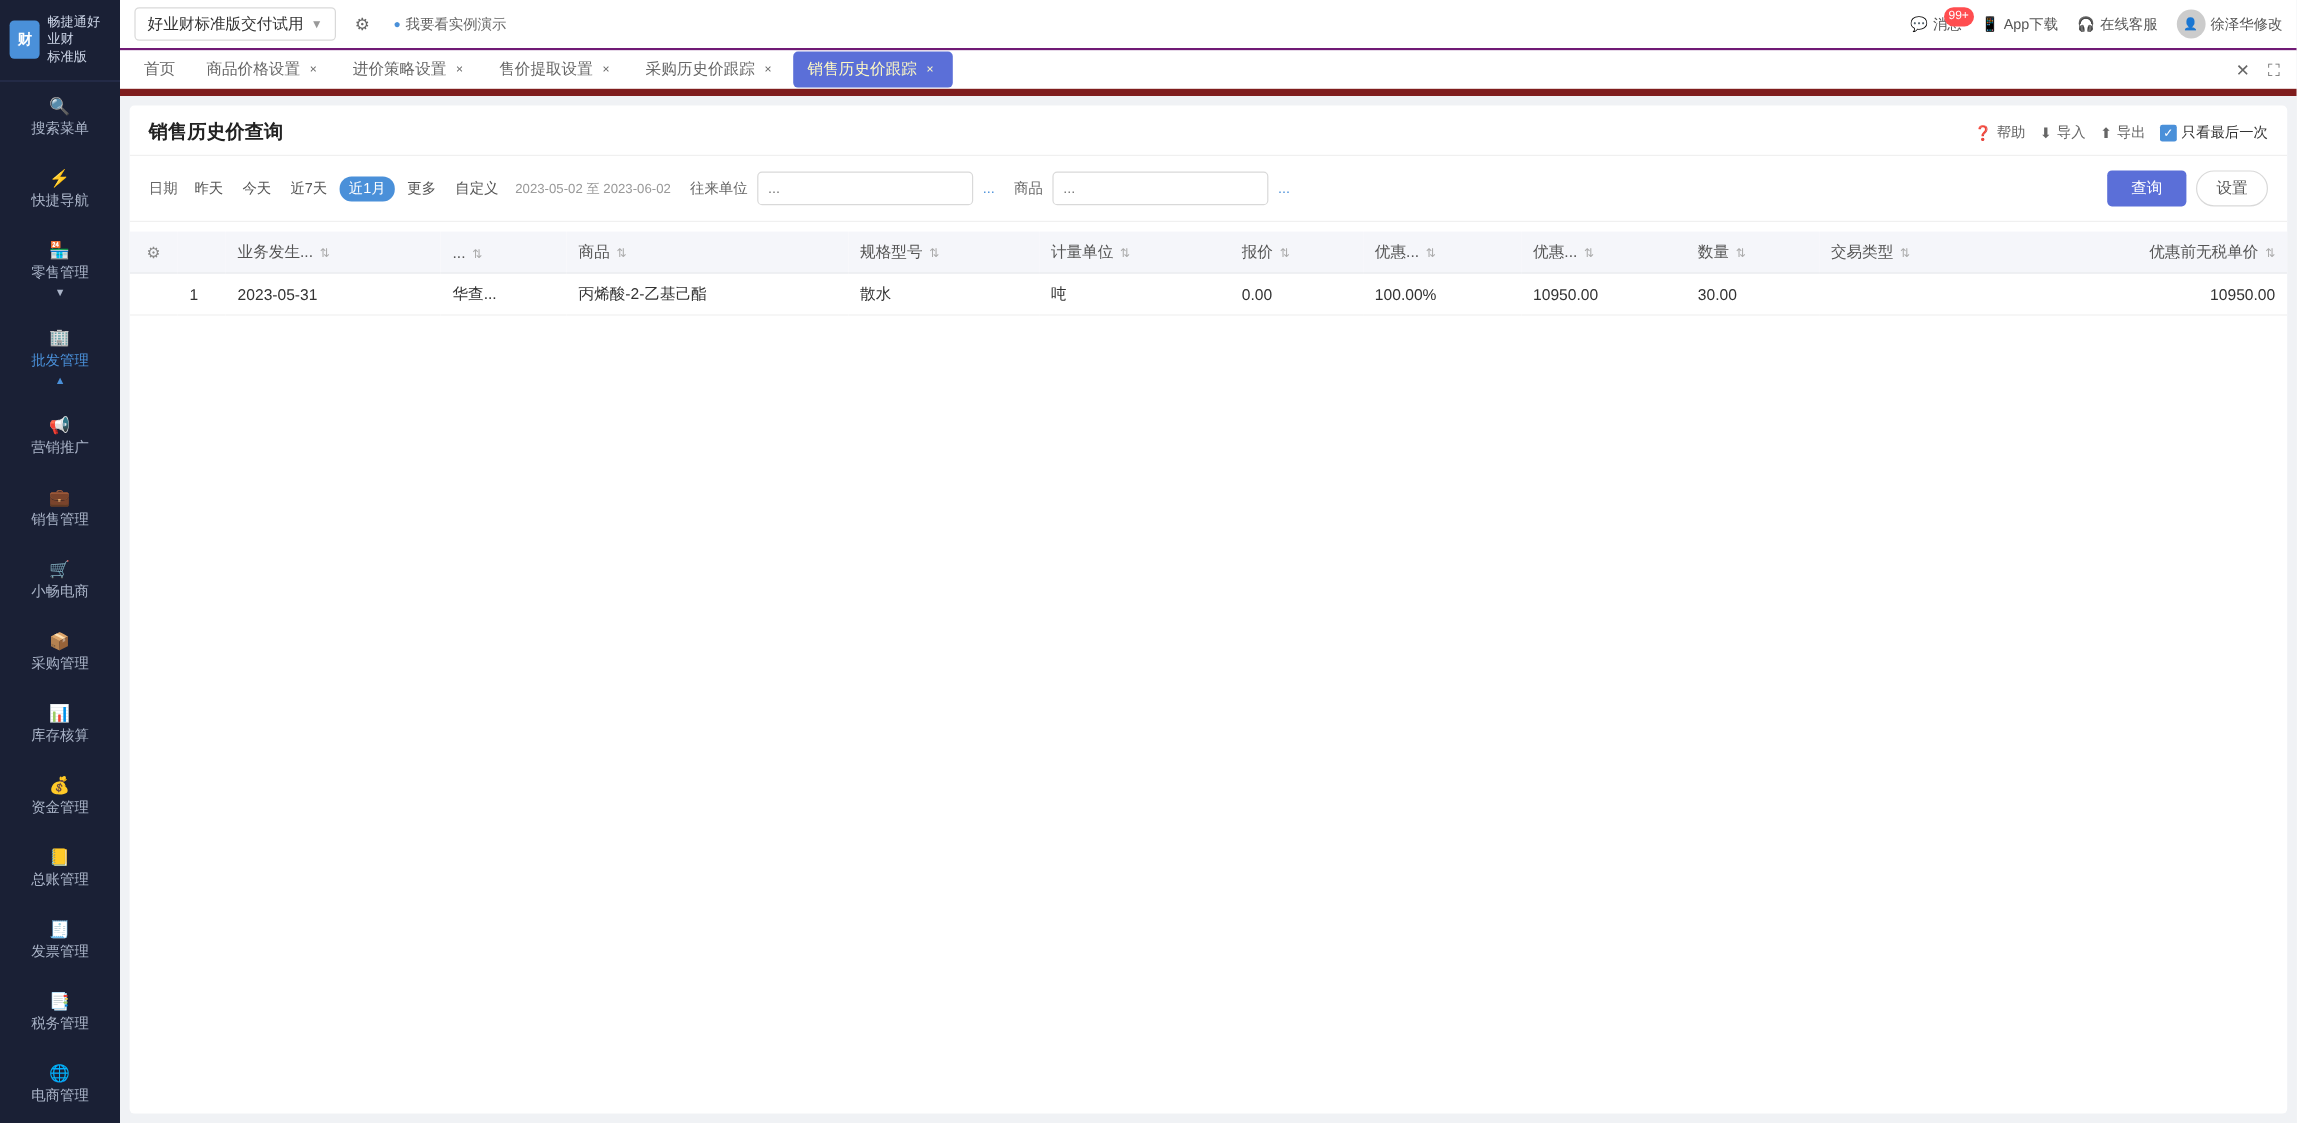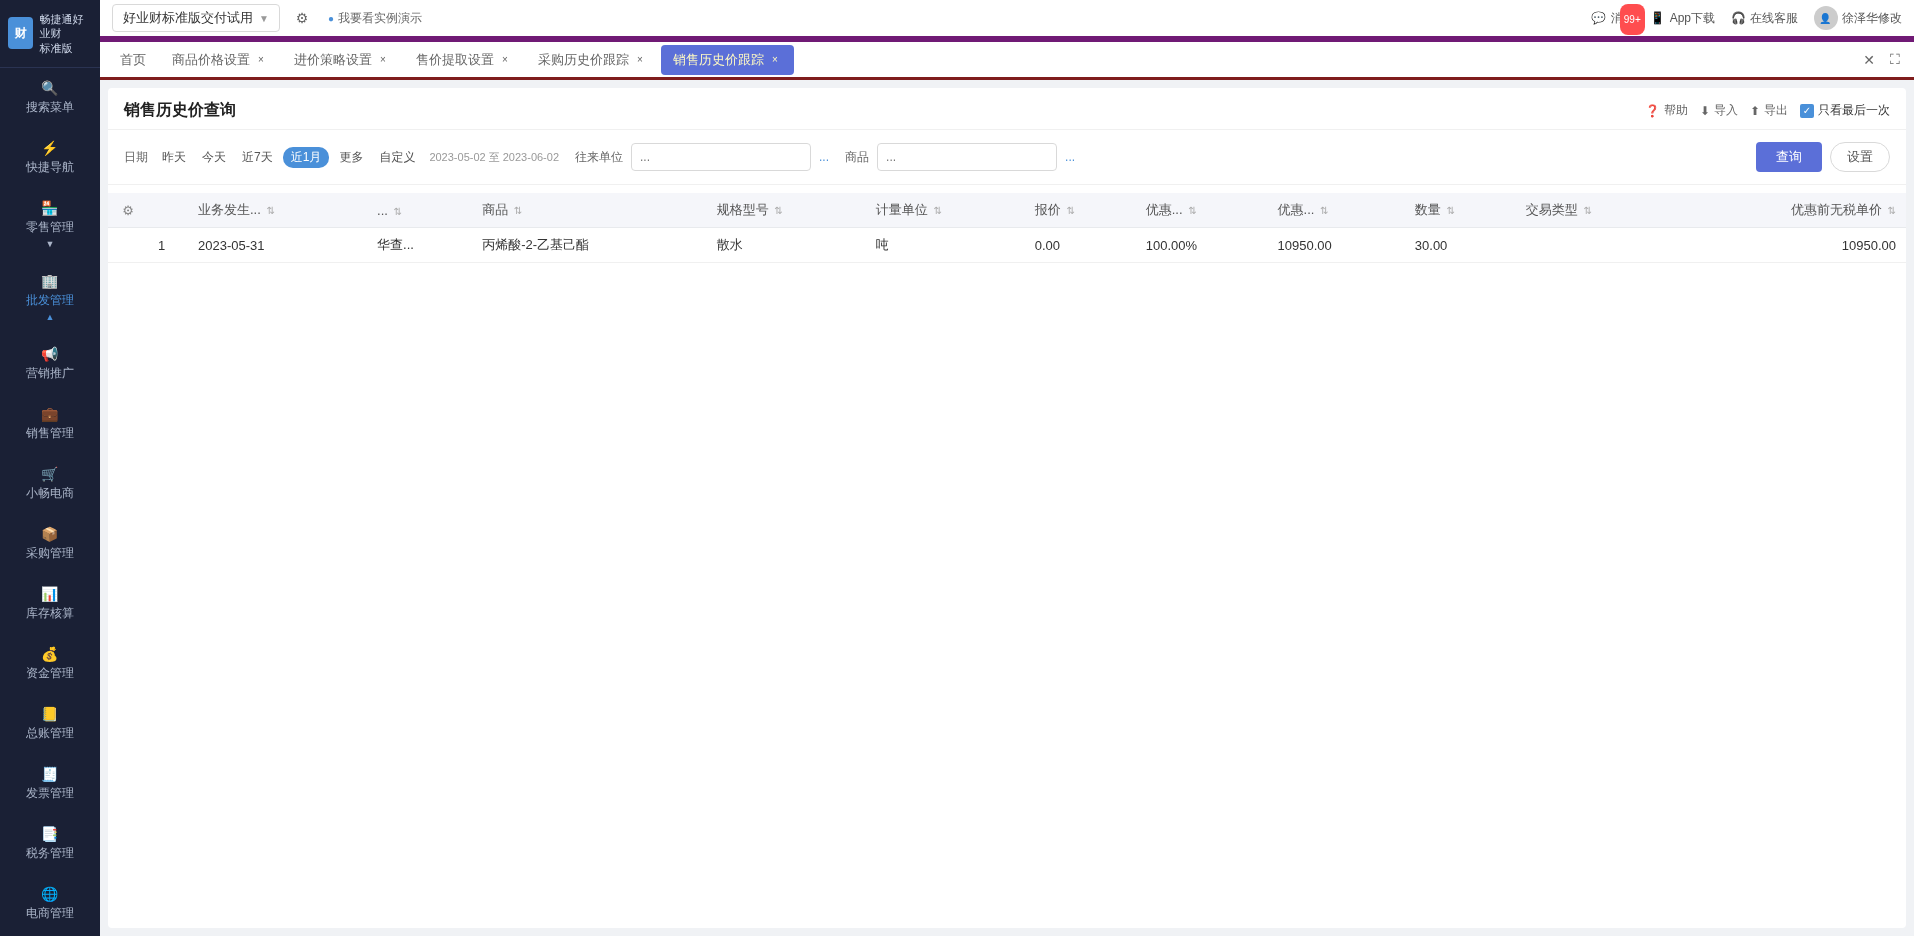--- a/index.html
+++ b/index.html
@@ -52,21 +52,21 @@
       background: #f0f2f5;
     }
 
     
     .topbar {
       height: 42px;
       background: #fff;
       display: flex;
       align-items: center;
       padding: 16px 12px;
-      border-bottom: 6px solid #701a75;
+      border-bottom: 2px solid #701a75;
       gap: 8px;
     }
     .topbar-edition {
       display: flex; align-items: center; gap: 6px;
       font-size: 13px; color: #333;
       border: 1px solid #d9d9d9;
       border-radius: 4px;
       padding: 4px 10px;
       cursor: pointer;
       background: #fff;
@@ -91,42 +91,42 @@
       font-size: 12px; color: #555; cursor: pointer; position: relative;
     }
     .badge {
       background: #ff4d4f;
       color: white;
       font-size: 10px;
       padding: 0 4px;
       border-radius: 8px;
       position: absolute;
       top: -6px; right: -10px;
-      min-width: 16px; height: 31px;
+      min-width: 16px; height: 16px;
       display: flex; align-items: center; justify-content: center;
     }
     .topbar-user {
       display: flex; align-items: center; gap: 4px;
       font-size: 12px; color: #555; cursor: pointer;
     }
     .user-avatar {
       width: 24px; height: 24px;
       border-radius: 50%;
       background: #ccc;
       display: flex; align-items: center; justify-content: center;
       font-size: 10px; color: #666;
     }
 
     
     .tabs-bar {
       background: #fff;
       display: flex;
       align-items: center;
       padding: 0 8px;
-      border-bottom: 3px solid #7f1d1d;
+      border-bottom: 6px solid #7f1d1d;
       height: 38px;
       gap: 2px;
       overflow-x: auto;
     }
     .tab {
       display: flex; align-items: center; gap: 4px;
       padding: 6px 12px;
       font-size: 13px;
       cursor: pointer;
       color: #666;

